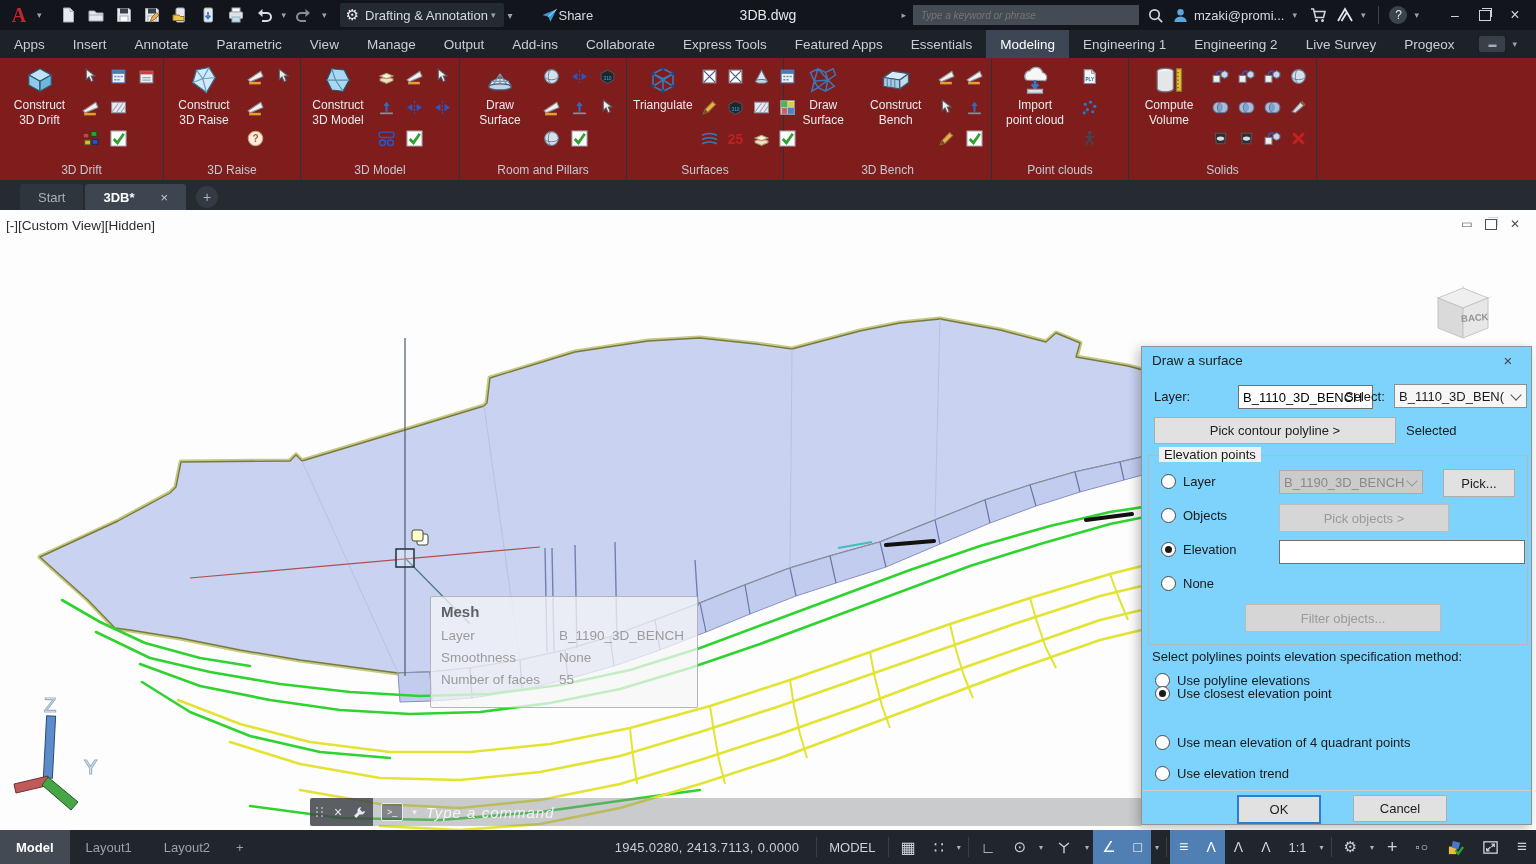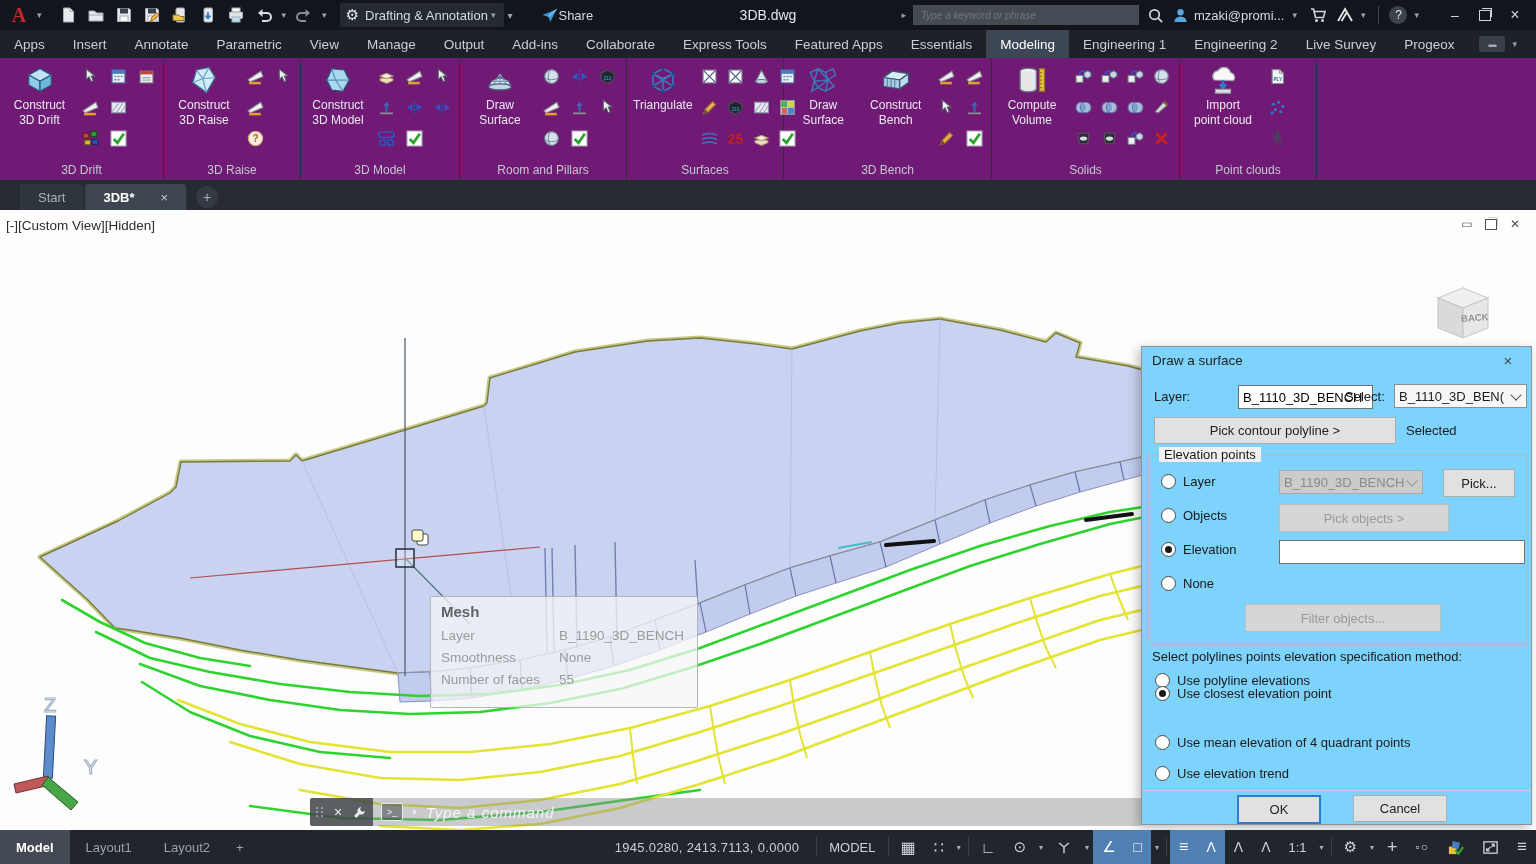--- a/index.html
+++ b/index.html
@@ -31,21 +31,21 @@
 
   
   .ribtabs{position:absolute;left:0;top:30px;width:1536px;height:28px;background:#1d2229;display:flex;
     align-items:stretch;color:#c9ced4;font-size:13.5px;z-index:49;}
   .rtab{padding:0 14px;display:flex;align-items:center;cursor:pointer;}
   .rtab.active{background:#3c4654;color:#fff;}
   .rtab-end{margin-left:auto;display:flex;align-items:center;padding-right:16px;gap:4px;}
   .panelbox{width:26px;height:16px;background:#39404a;border-radius:2px;display:flex;align-items:center;justify-content:center;font-size:8px;color:#aab;}
 
   
-  .ribbon{position:absolute;left:0;top:58px;width:1536px;height:122px;background:#701a75;display:flex;z-index:48;}
+  .ribbon{position:absolute;left:0;top:58px;width:1536px;height:122px;background:#7f1d1d;display:flex;z-index:48;}
   .panel{position:relative;border-right:1px solid #2c323a;display:flex;flex-direction:column;}
   .panel-body{flex:1;display:flex;padding:3px 4px 0 6px;gap:6px;}
   .panel-label{height:20px;display:flex;align-items:center;justify-content:center;font-size:12px;color:#c3c8cf;}
   .bigbtn{width:68px;display:flex;flex-direction:column;align-items:center;justify-content:flex-start;
     padding-top:4px;border-radius:2px;cursor:pointer;}
   .bigbtn .blabel{font-size:12px;color:#e7eaee;text-align:center;line-height:15px;margin-top:3px;}
   .sgrid{display:grid;grid-auto-rows:30px;align-content:start;gap:1px 4px;padding-top:4px;}
   .sgrid.c2{grid-template-columns:24px 24px;}
   .sgrid.c3{grid-template-columns:24px 24px 24px;}
   .sgrid.c4{grid-template-columns:24px 24px 24px 24px;}
@@ -852,20 +852,49 @@
         <div class="sicon">
               <svg width="17" height="17">
                 <use href="#s-check"></use>
               </svg>
             </div>
       </div>
     </div>
     <div class="panel-label">3D Bench</div>
   </div>
 
+  <div class="panel" style="width:136px;">
+    <div class="panel-body">
+      <div class="bigbtn" style="width:74px;">
+        <svg width="32" height="30">
+              <use href="#B-cloud"></use>
+            </svg>
+        <div class="blabel"><span>Import</span><br><span>point cloud</span></div>
+      </div>
+      <div class="sgrid c2" style="grid-template-columns:24px;">
+        <div class="sicon">
+              <svg width="17" height="17">
+                <use href="#s-file"></use>
+              </svg>
+            </div>
+        <div class="sicon">
+              <svg width="17" height="17">
+                <use href="#s-scatter"></use>
+              </svg>
+            </div>
+        <div class="sicon">
+              <svg width="17" height="17">
+                <use href="#s-walker"></use>
+              </svg>
+            </div>
+      </div>
+    </div>
+    <div class="panel-label">Point clouds</div>
+  </div>
+
   <div class="panel" style="width:187px;">
     <div class="panel-body">
       <div class="bigbtn">
         <svg width="30" height="30">
               <use href="#B-cyl"></use>
             </svg>
         <div class="blabel"><span>Compute</span><br><span>Volume</span></div>
       </div>
       <div class="sgrid c4" style="grid-template-columns:22px 22px 22px 22px;">
         <div class="sicon">
@@ -924,49 +953,20 @@
               </svg>
             </div>
         <div class="sicon">
               <svg width="17" height="17">
                 <use href="#s-redx"></use>
               </svg>
             </div>
       </div>
     </div>
     <div class="panel-label">Solids</div>
-  </div>
-
-  <div class="panel" style="width:136px;">
-    <div class="panel-body">
-      <div class="bigbtn" style="width:74px;">
-        <svg width="32" height="30">
-              <use href="#B-cloud"></use>
-            </svg>
-        <div class="blabel"><span>Import</span><br><span>point cloud</span></div>
-      </div>
-      <div class="sgrid c2" style="grid-template-columns:24px;">
-        <div class="sicon">
-              <svg width="17" height="17">
-                <use href="#s-file"></use>
-              </svg>
-            </div>
-        <div class="sicon">
-              <svg width="17" height="17">
-                <use href="#s-scatter"></use>
-              </svg>
-            </div>
-        <div class="sicon">
-              <svg width="17" height="17">
-                <use href="#s-walker"></use>
-              </svg>
-            </div>
-      </div>
-    </div>
-    <div class="panel-label">Point clouds</div>
   </div>
 
   <div class="ribbon-fill"></div>
 </div>
 
 <div class="filetabs">
   <div class="ftab first">
         <span>Start</span>
       </div>
   <div class="ftab active">

